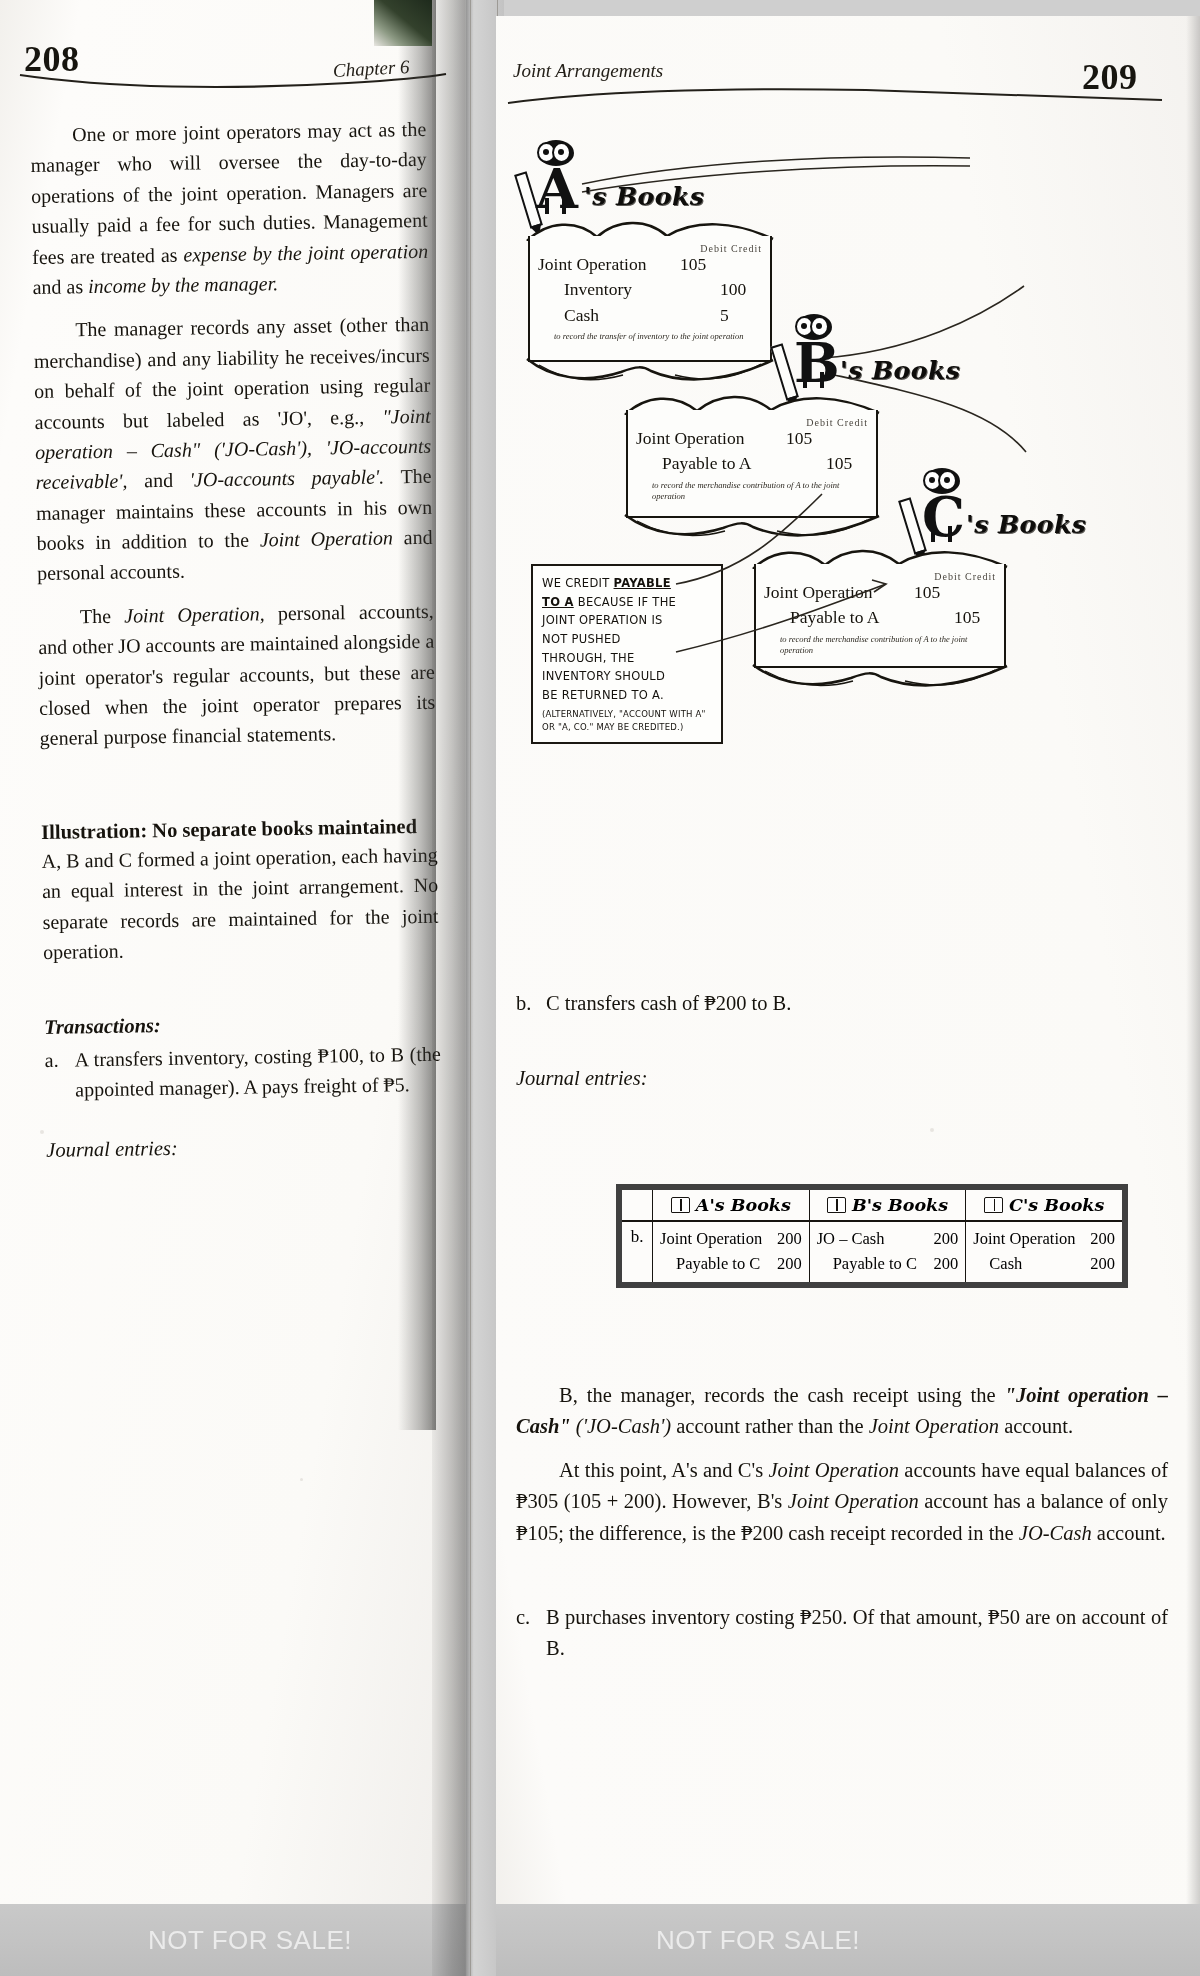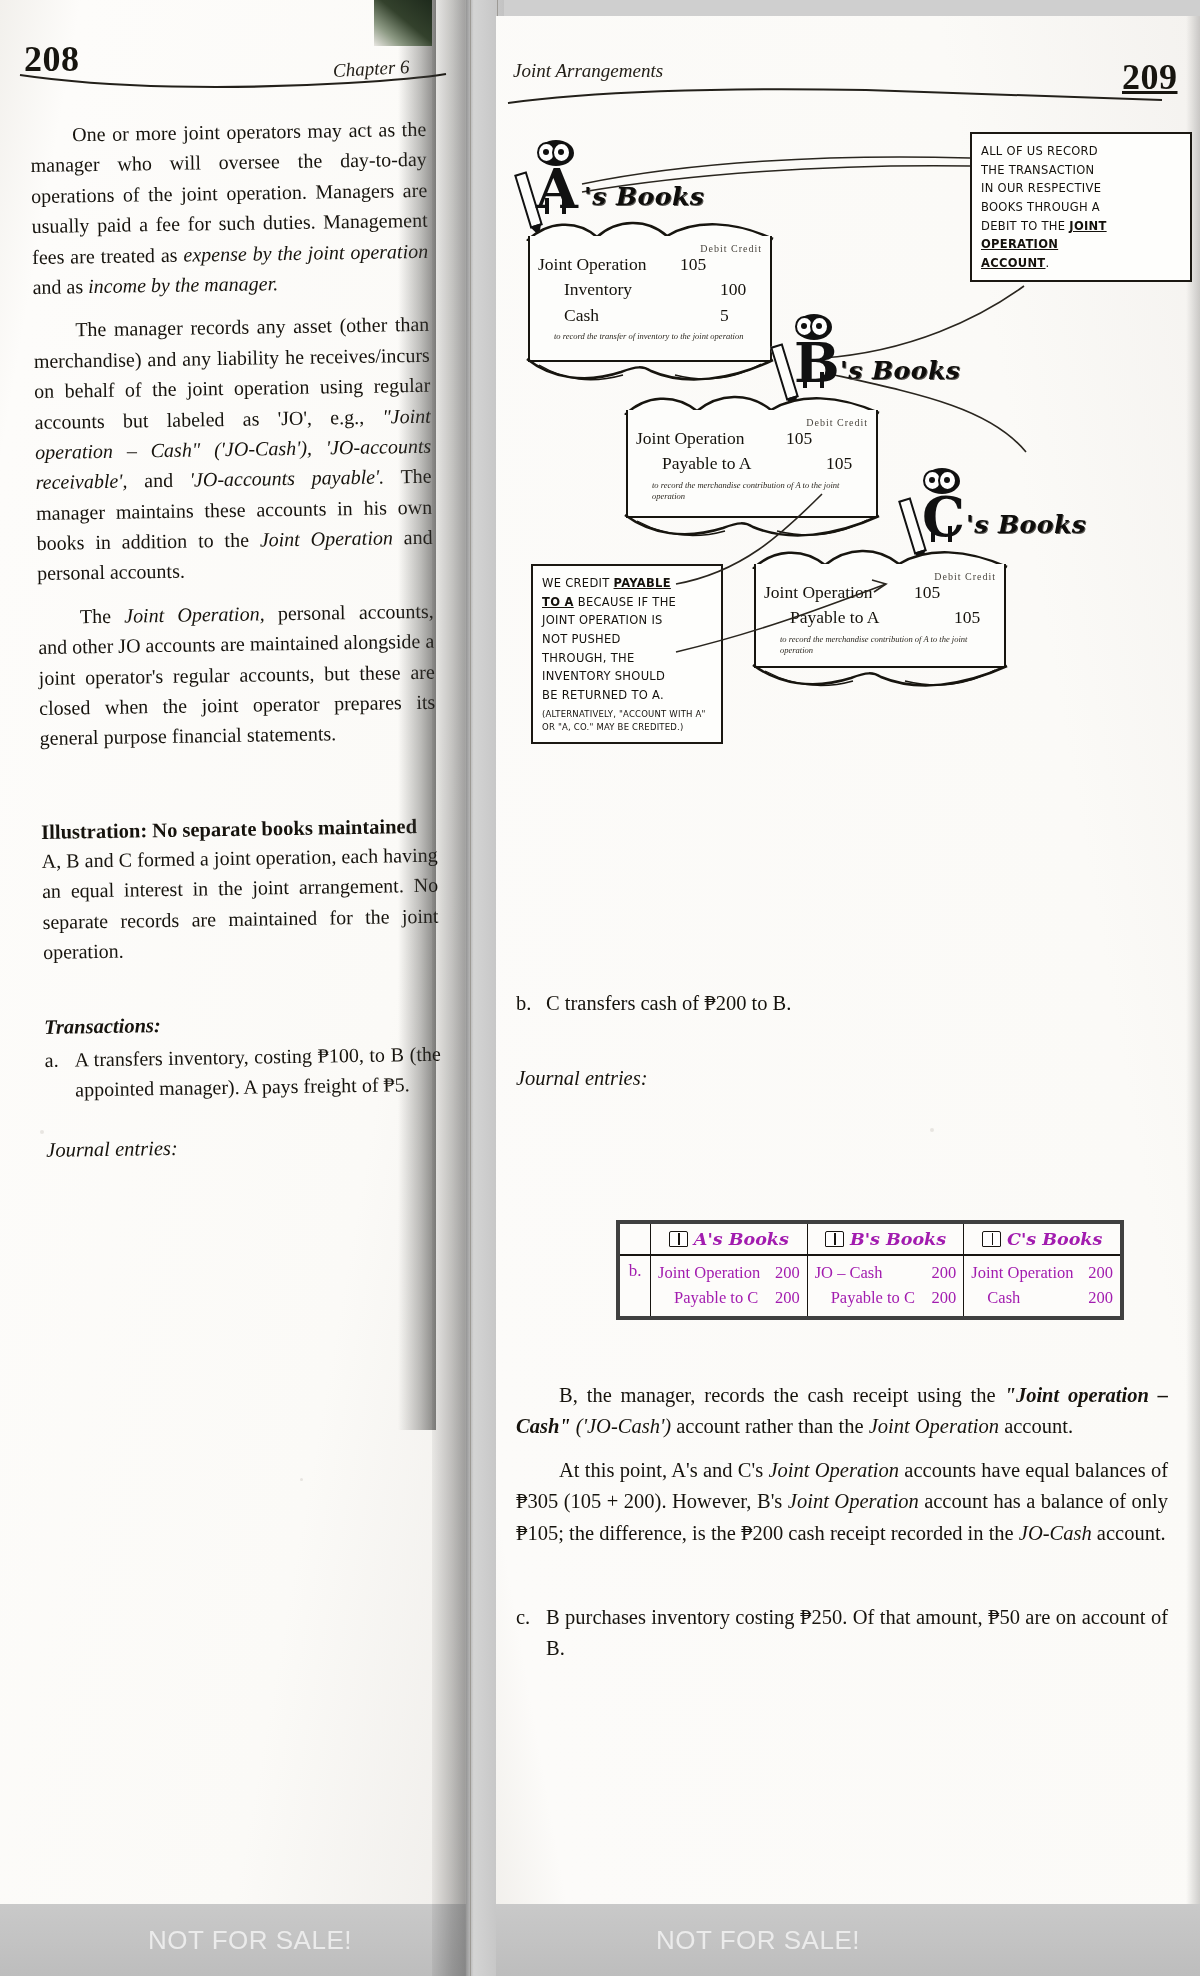--- a/index.html
+++ b/index.html
@@ -145,24 +145,24 @@
     font-size:11.5px;line-height:1.62;color:#14110c;
     letter-spacing:.3px;
   }
   .callout u{text-decoration:underline;font-weight:700;}
   .callout .small{font-size:8.5px;line-height:1.5;letter-spacing:.2px;display:block;margin-top:4px;}
   .leader{position:absolute;}
   .leader svg{display:block;overflow:visible;}
 
   
   .jtable{
-    position:absolute;left:616px;top:1220px;width:500px;
-    border:4px solid #404040;
+    position:absolute;left:616px;top:1184px;width:500px;
+    border:6px solid #404040;
     font-family:"Liberation Serif",serif;
-    color:#a21caf;background:#fdfcfa;
+    color:#000000;background:#fdfcfa;
   }
   .jrow{display:flex;}
   .jhead{border-bottom:2px solid #171410;}
   .jcell{
     border-right:1.5px solid #171410;
     padding:5px 7px;font-size:17px;
   }
   .jcell:last-child{border-right:none;}
   .c-mark{width:30px;flex:0 0 30px;text-align:center;padding-left:0;padding-right:0;}
   .c-book{flex:1;}
@@ -249,21 +249,21 @@
 
   <div class="spine-dark"></div>
   <div class="gutter"></div>
   <div class="gutter-line" style="left:470px;"></div>
   <div class="gutter-line" style="left:497px;"></div>
   <div class="corner-fold"></div>
 
   <div class="page right">
 
     <div class="running-head" style="left:17px;top:44px;">Joint Arrangements</div>
-    <div class="pagenum" style="left:626px;top:40px;text-decoration:underline;">209</div>
+    <div class="pagenum" style="left:586px;top:40px;">209</div>
 
     <div class="rule" style="left:10px;top:68px;width:660px;">
       <svg width="660" height="22" viewBox="0 0 660 22">
         <path d="M2,19 C80,8 210,3 360,6 C470,9 570,13 656,16" fill="none" stroke="#23201a" stroke-width="2"></path>
       </svg>
     </div>
 
     <div class="edge-shadow"></div>
 
     <div class="footer-bar" style="left:0;width:704px;"></div>
@@ -324,29 +324,20 @@
         <div class="botcurve">
           <svg width="250" height="30" viewBox="0 0 250 30" preserveAspectRatio="none">
             <path d="M2,1 C26,20 60,26 96,14 C112,8 118,8 126,13 C160,28 206,22 248,2" fill="none" stroke="#17150f" stroke-width="2.5"></path>
             <path d="M14,7 C40,22 66,26 98,17" fill="none" stroke="#17150f" stroke-width="1.4"></path>
             <path d="M236,6 C210,21 182,25 150,17" fill="none" stroke="#17150f" stroke-width="1.4"></path>
           </svg>
         </div>
       </div>
     </div>
 
-    <div class="callout" style="left:470px;top:14px;width:200px;">
-      <div>ALL OF US RECORD</div>
-      <div>THE TRANSACTION</div>
-      <div>IN OUR RESPECTIVE</div>
-      <div>BOOKS THROUGH A</div>
-      <div>DEBIT TO THE <u>JOINT</u></div>
-      <div><u>OPERATION</u></div>
-      <div><u>ACCOUNT</u>.</div>
-    </div>
 
     <div class="leader" style="left:300px;top:180px;">
       <svg width="230" height="180" viewBox="0 0 230 180">
         <path d="M22,60 C110,54 180,20 224,-12" fill="none" stroke="#2a261f" stroke-width="1.6"></path>
         <path d="M30,76 C120,96 190,110 226,154" fill="none" stroke="#2a261f" stroke-width="1.6"></path>
       </svg>
     </div>
 
     <div class="bookfig" style="left:126px;top:196px;">
       <div class="mascot" style="left:166px;top:0;">

